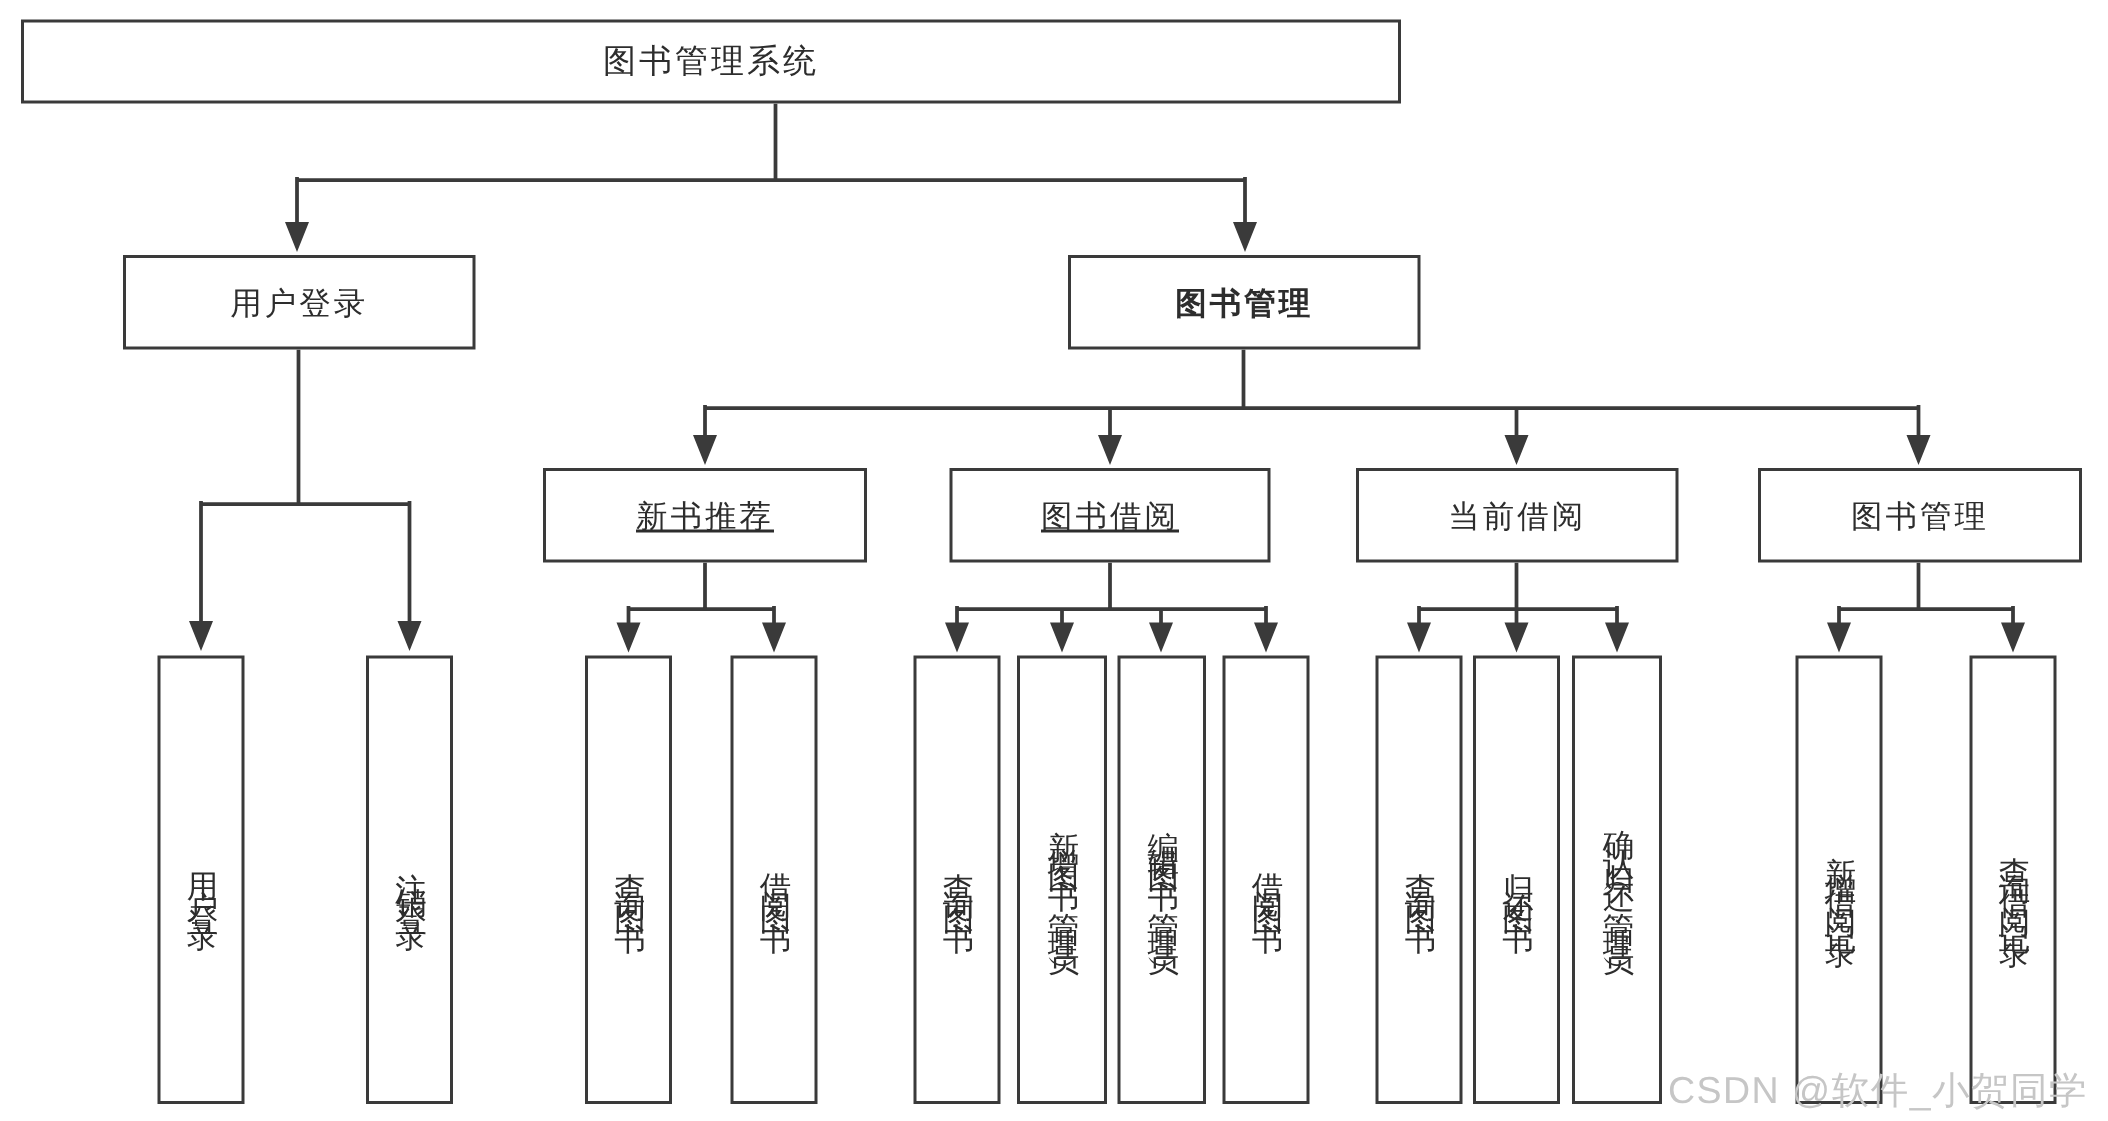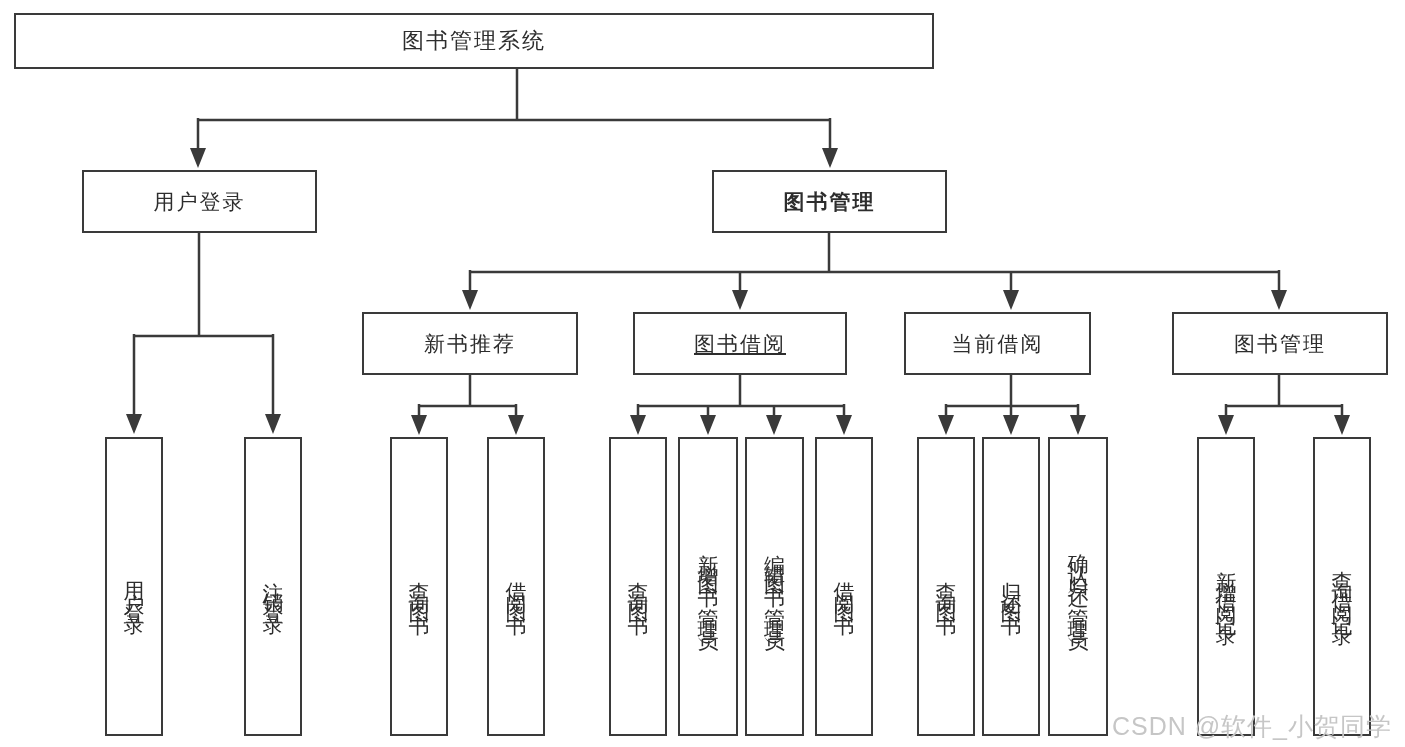--- a/index.html
+++ b/index.html
@@ -86,23 +86,23 @@
       <path class="l" d="M1279 375 V406 M1226 406 H1342 M1226 404 V420 M1342 404 V420"></path>
       <path class="a" d="M1218 415 L1234 415 L1226 435 Z M1334 415 L1350 415 L1342 435 Z"></path>
     </g>
   </svg>
 
   <div class="node root" style="left:14px;top:13px;width:920px;height:56px;">图书管理系统</div>
 
   <div class="node h" style="left:82px;top:170px;width:235px;height:63px;">用户登录</div>
   <div class="node h" style="left:712px;top:170px;width:235px;height:63px;font-weight:bold;">图书管理</div>
 
-  <div class="node h" style="left:362px;top:312px;width:216px;height:63px;">新书推荐</div>
+  <div class="node h" style="left:362px;top:312px;width:216px;height:63px;text-decoration:underline;">新书推荐</div>
   <div class="node h" style="left:633px;top:312px;width:214px;height:63px;text-decoration:underline;">图书借阅</div>
-  <div class="node h" style="left:904px;top:312px;width:187px;height:63px;">当前借阅</div>
+  <div class="node h" style="left:904px;top:312px;width:215px;height:63px;">当前借阅</div>
   <div class="node h" style="left:1172px;top:312px;width:216px;height:63px;">图书管理</div>
 
   <div class="node v" style="left:105px;top:437px;width:58px;height:299px;">用户登录</div>
   <div class="node v" style="left:244px;top:437px;width:58px;height:299px;">注销登录</div>
 
   <div class="node v" style="left:390px;top:437px;width:58px;height:299px;">查询图书</div>
   <div class="node v" style="left:487px;top:437px;width:58px;height:299px;">借阅图书</div>
 
   <div class="node v" style="left:609px;top:437px;width:58px;height:299px;">查询图书</div>
   <div class="node v" style="left:678px;top:437px;width:60px;height:299px;">新增图书（管理员）</div>

